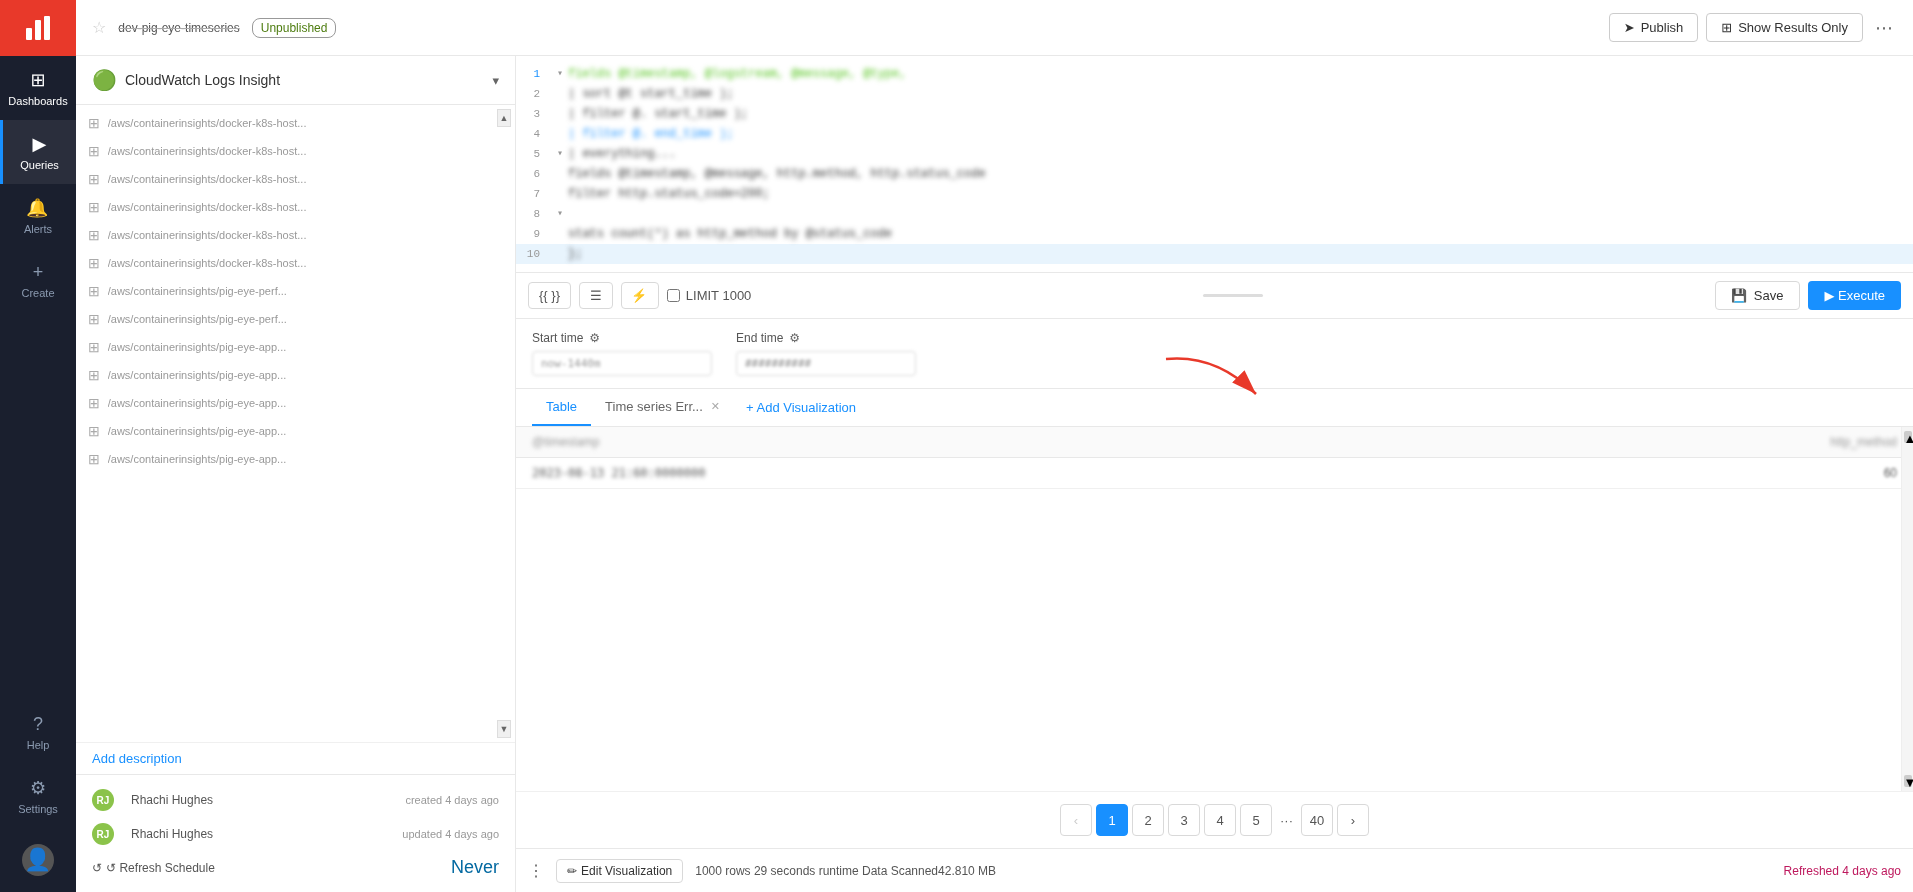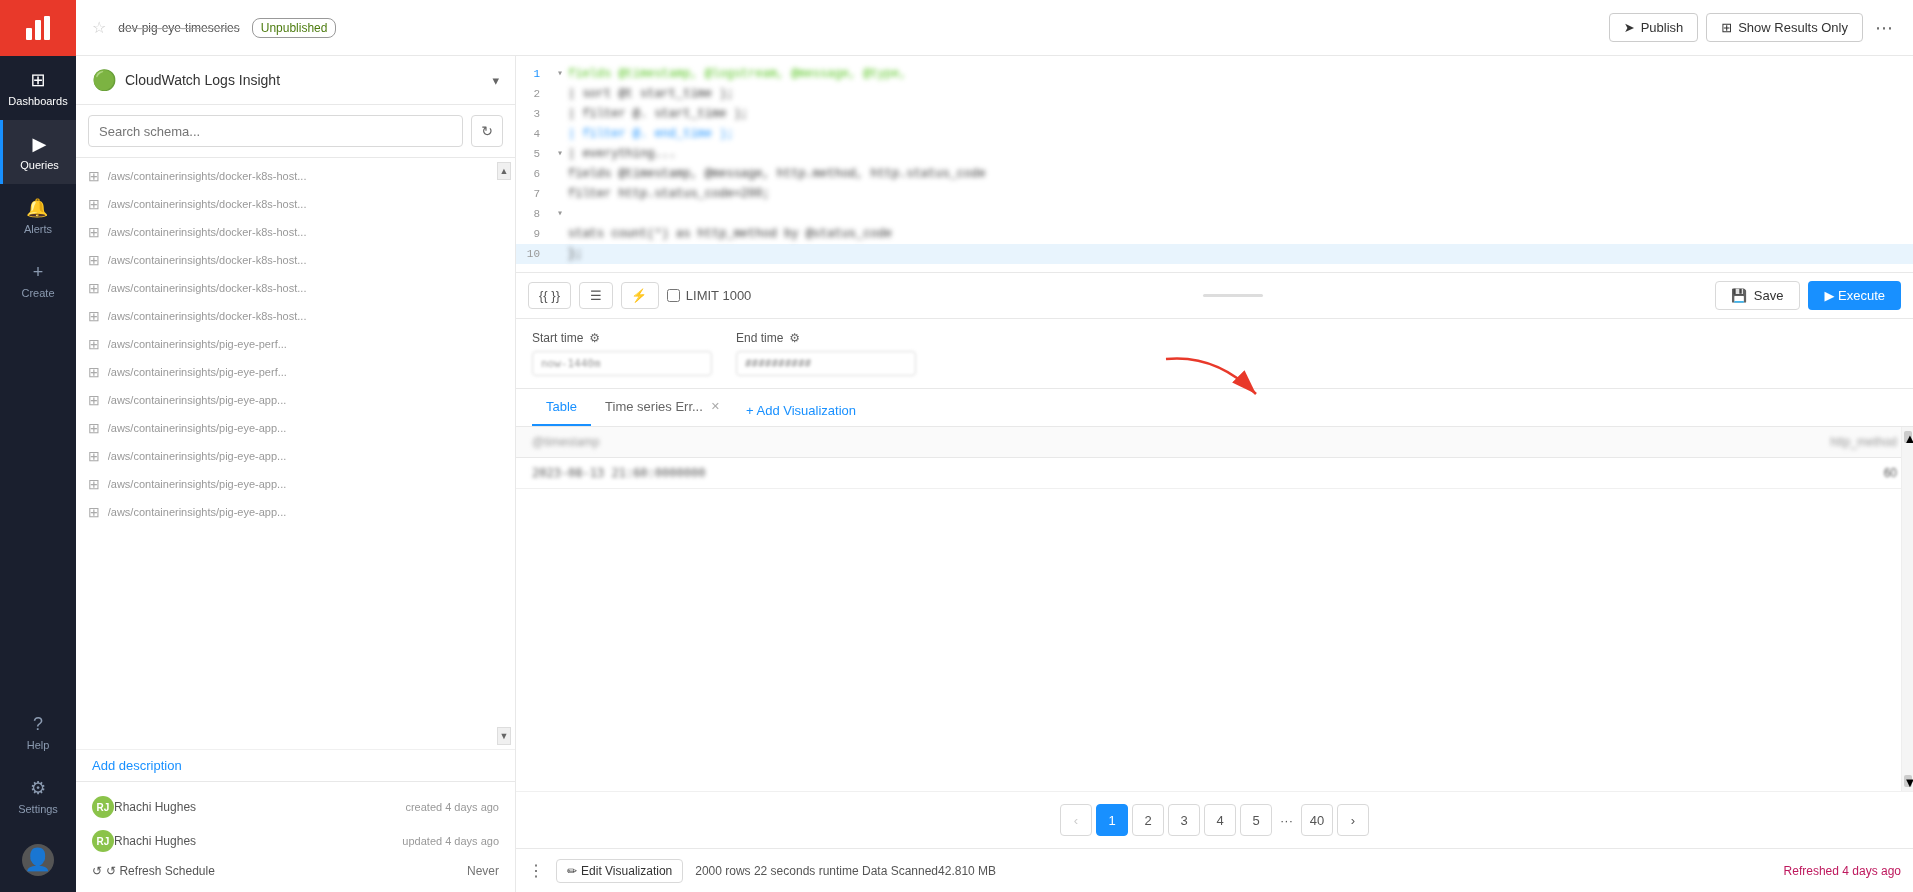--- a/index.html
+++ b/index.html
@@ -153,39 +153,39 @@
       font-size: 13px;
       cursor: pointer;
       border-top: 1px solid #f0f0f0;
     }
 
     .left-bottom {
       border-top: 1px solid #e8e8e8;
       padding: 10px 16px;
     }
     .user-row {
-      display: flex; align-items: center; gap: 0;
+      display: flex; align-items: center; gap: 17px;
       padding: 4px 0;
       font-size: 12px; color: #555;
     }
     .user-avatar {
       width: 22px; height: 22px; border-radius: 50%;
       background: #8bc34a;
       display: flex; align-items: center; justify-content: center;
       color: #fff; font-size: 10px; font-weight: bold;
     }
     .user-meta { color: #999; font-size: 11px; margin-left: auto; }
 
     .refresh-row {
       display: flex; align-items: center; justify-content: space-between;
       padding: 8px 0 4px;
       font-size: 12px; color: #555;
     }
     .refresh-label { display: flex; align-items: center; gap: 4px; cursor: pointer; }
-    .refresh-never { color: #737373; cursor: pointer; font-size: 12px; }
+    .refresh-never { color: #0369a1; cursor: pointer; font-size: 18px; }
 
     
     .right-panel {
       flex: 1;
       display: flex;
       flex-direction: column;
       background: #fafafa;
       overflow: hidden;
     }
 
@@ -291,21 +291,21 @@
       width: 180px;
       font-family: monospace;
       filter: blur(1.5px);
     }
 
     
     .results-tabs {
       background: #fff;
       border-bottom: 1px solid #e8e8e8;
       display: flex;
-      align-items: flex-end;
+      align-items: center;
       padding: 0 16px;
       flex-shrink: 0;
     }
     .tab-item {
       padding: 10px 14px;
       font-size: 13px;
       color: #666;
       cursor: pointer;
       border-bottom: 2px solid transparent;
       display: flex; align-items: center; gap: 6px;
@@ -470,24 +470,20 @@
     <div class="left-panel">
 
       <div class="datasource-selector">
         <div class="datasource-left">
           <span class="datasource-icon">🟢</span>
           <span class="datasource-name">CloudWatch Logs Insight</span>
         </div>
         <span class="datasource-chevron">▾</span>
       </div>
 
-      <div class="schema-search-area">
-        <input class="schema-search-input" type="text" placeholder="Search schema..." style="">
-        <button class="schema-refresh-btn">↻</button>
-      </div>
 
       <div class="schema-list" style="position:relative;">
         <div style="position:absolute; right:4px; top:4px; cursor:pointer; background:#f0f0f0; border:1px solid #ddd; width:14px; height:18px; display:flex; align-items:center; justify-content:center; font-size:9px; color:#666;">▲</div>
 
         <div class="schema-item">
           <span class="schema-item-icon">⊞</span>
           <span class="schema-item-text">/aws/containerinsights/docker-k8s-host...</span>
         </div>
         <div class="schema-item">
           <span class="schema-item-icon">⊞</span>
@@ -713,19 +709,19 @@
         <button class="page-btn">40</button>
         <button class="page-btn">›</button>
       </div>
 
       <div class="bottom-bar">
         <span class="bottom-more">⋮</span>
         <button class="edit-viz-btn">
           <span>✏</span>
           <span>Edit Visualization</span>
         </button>
-        <span class="runtime-info">2000 rows  22 seconds runtime  Data Scanned42.810 MB</span>
+        <span class="runtime-info">1000 rows  29 seconds runtime  Data Scanned42.810 MB</span>
         <span class="refreshed-info">Refreshed 4 days ago</span>
       </div>
 
     </div>
   </div>
 </div>
 
 </body></html>

